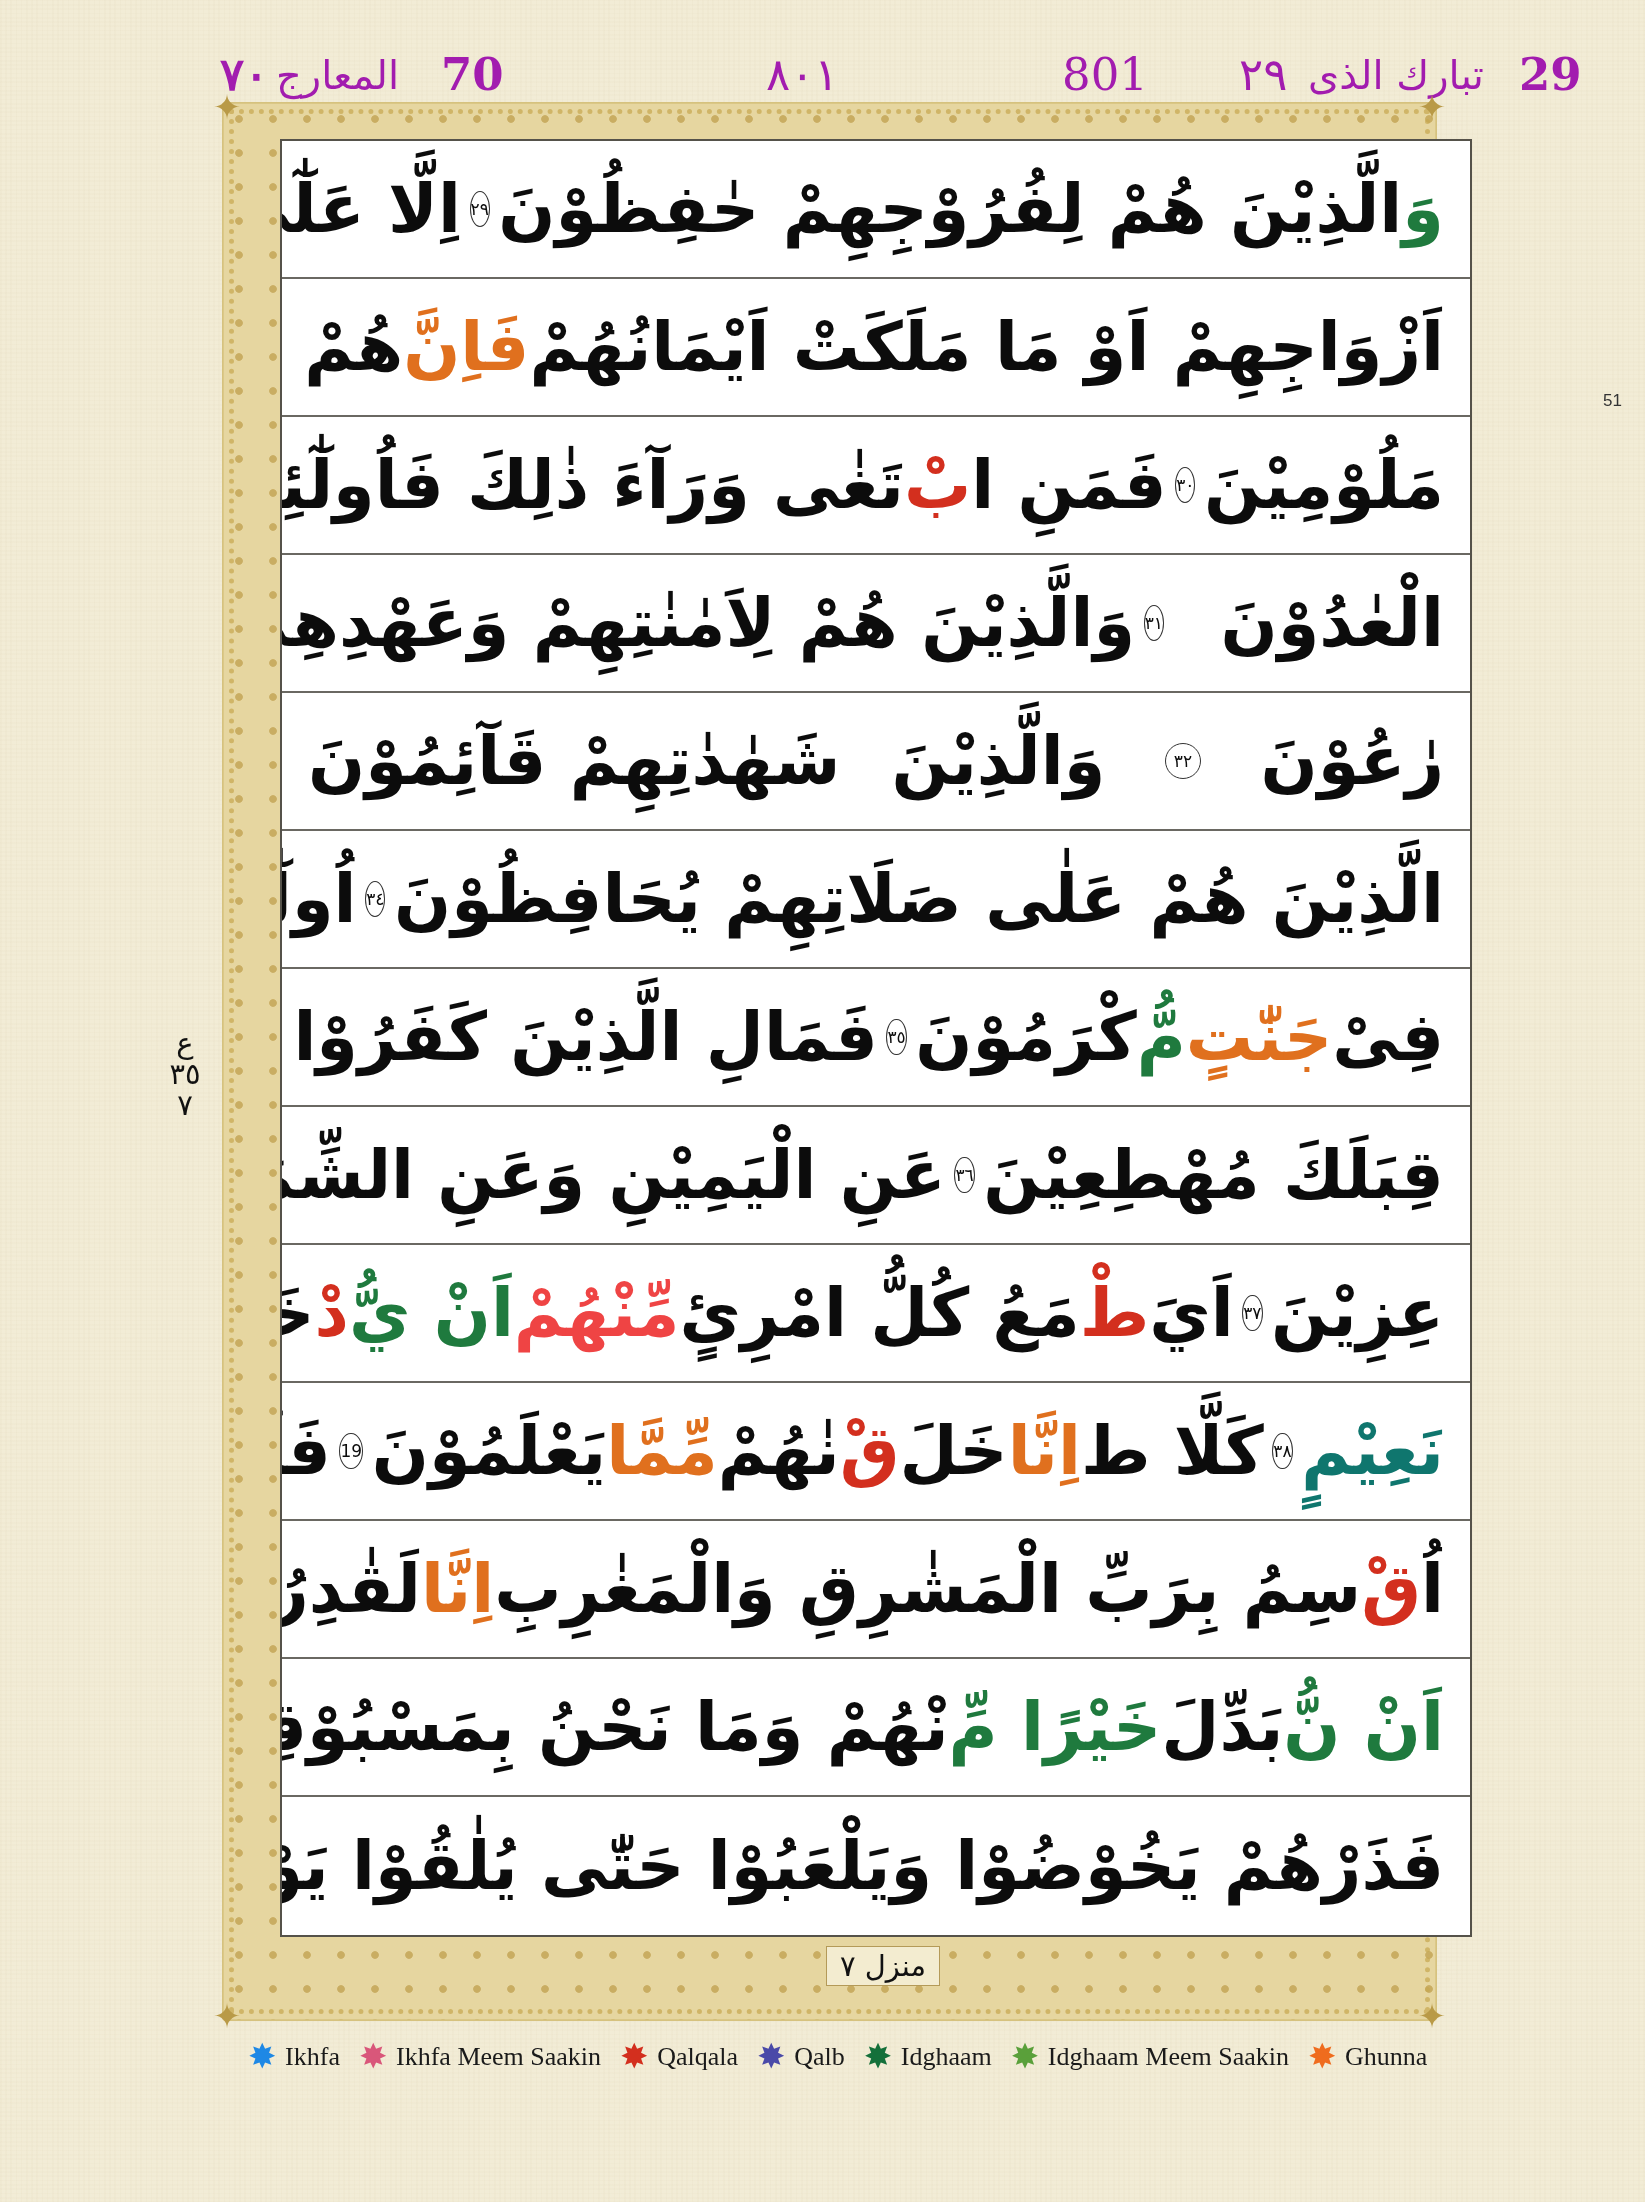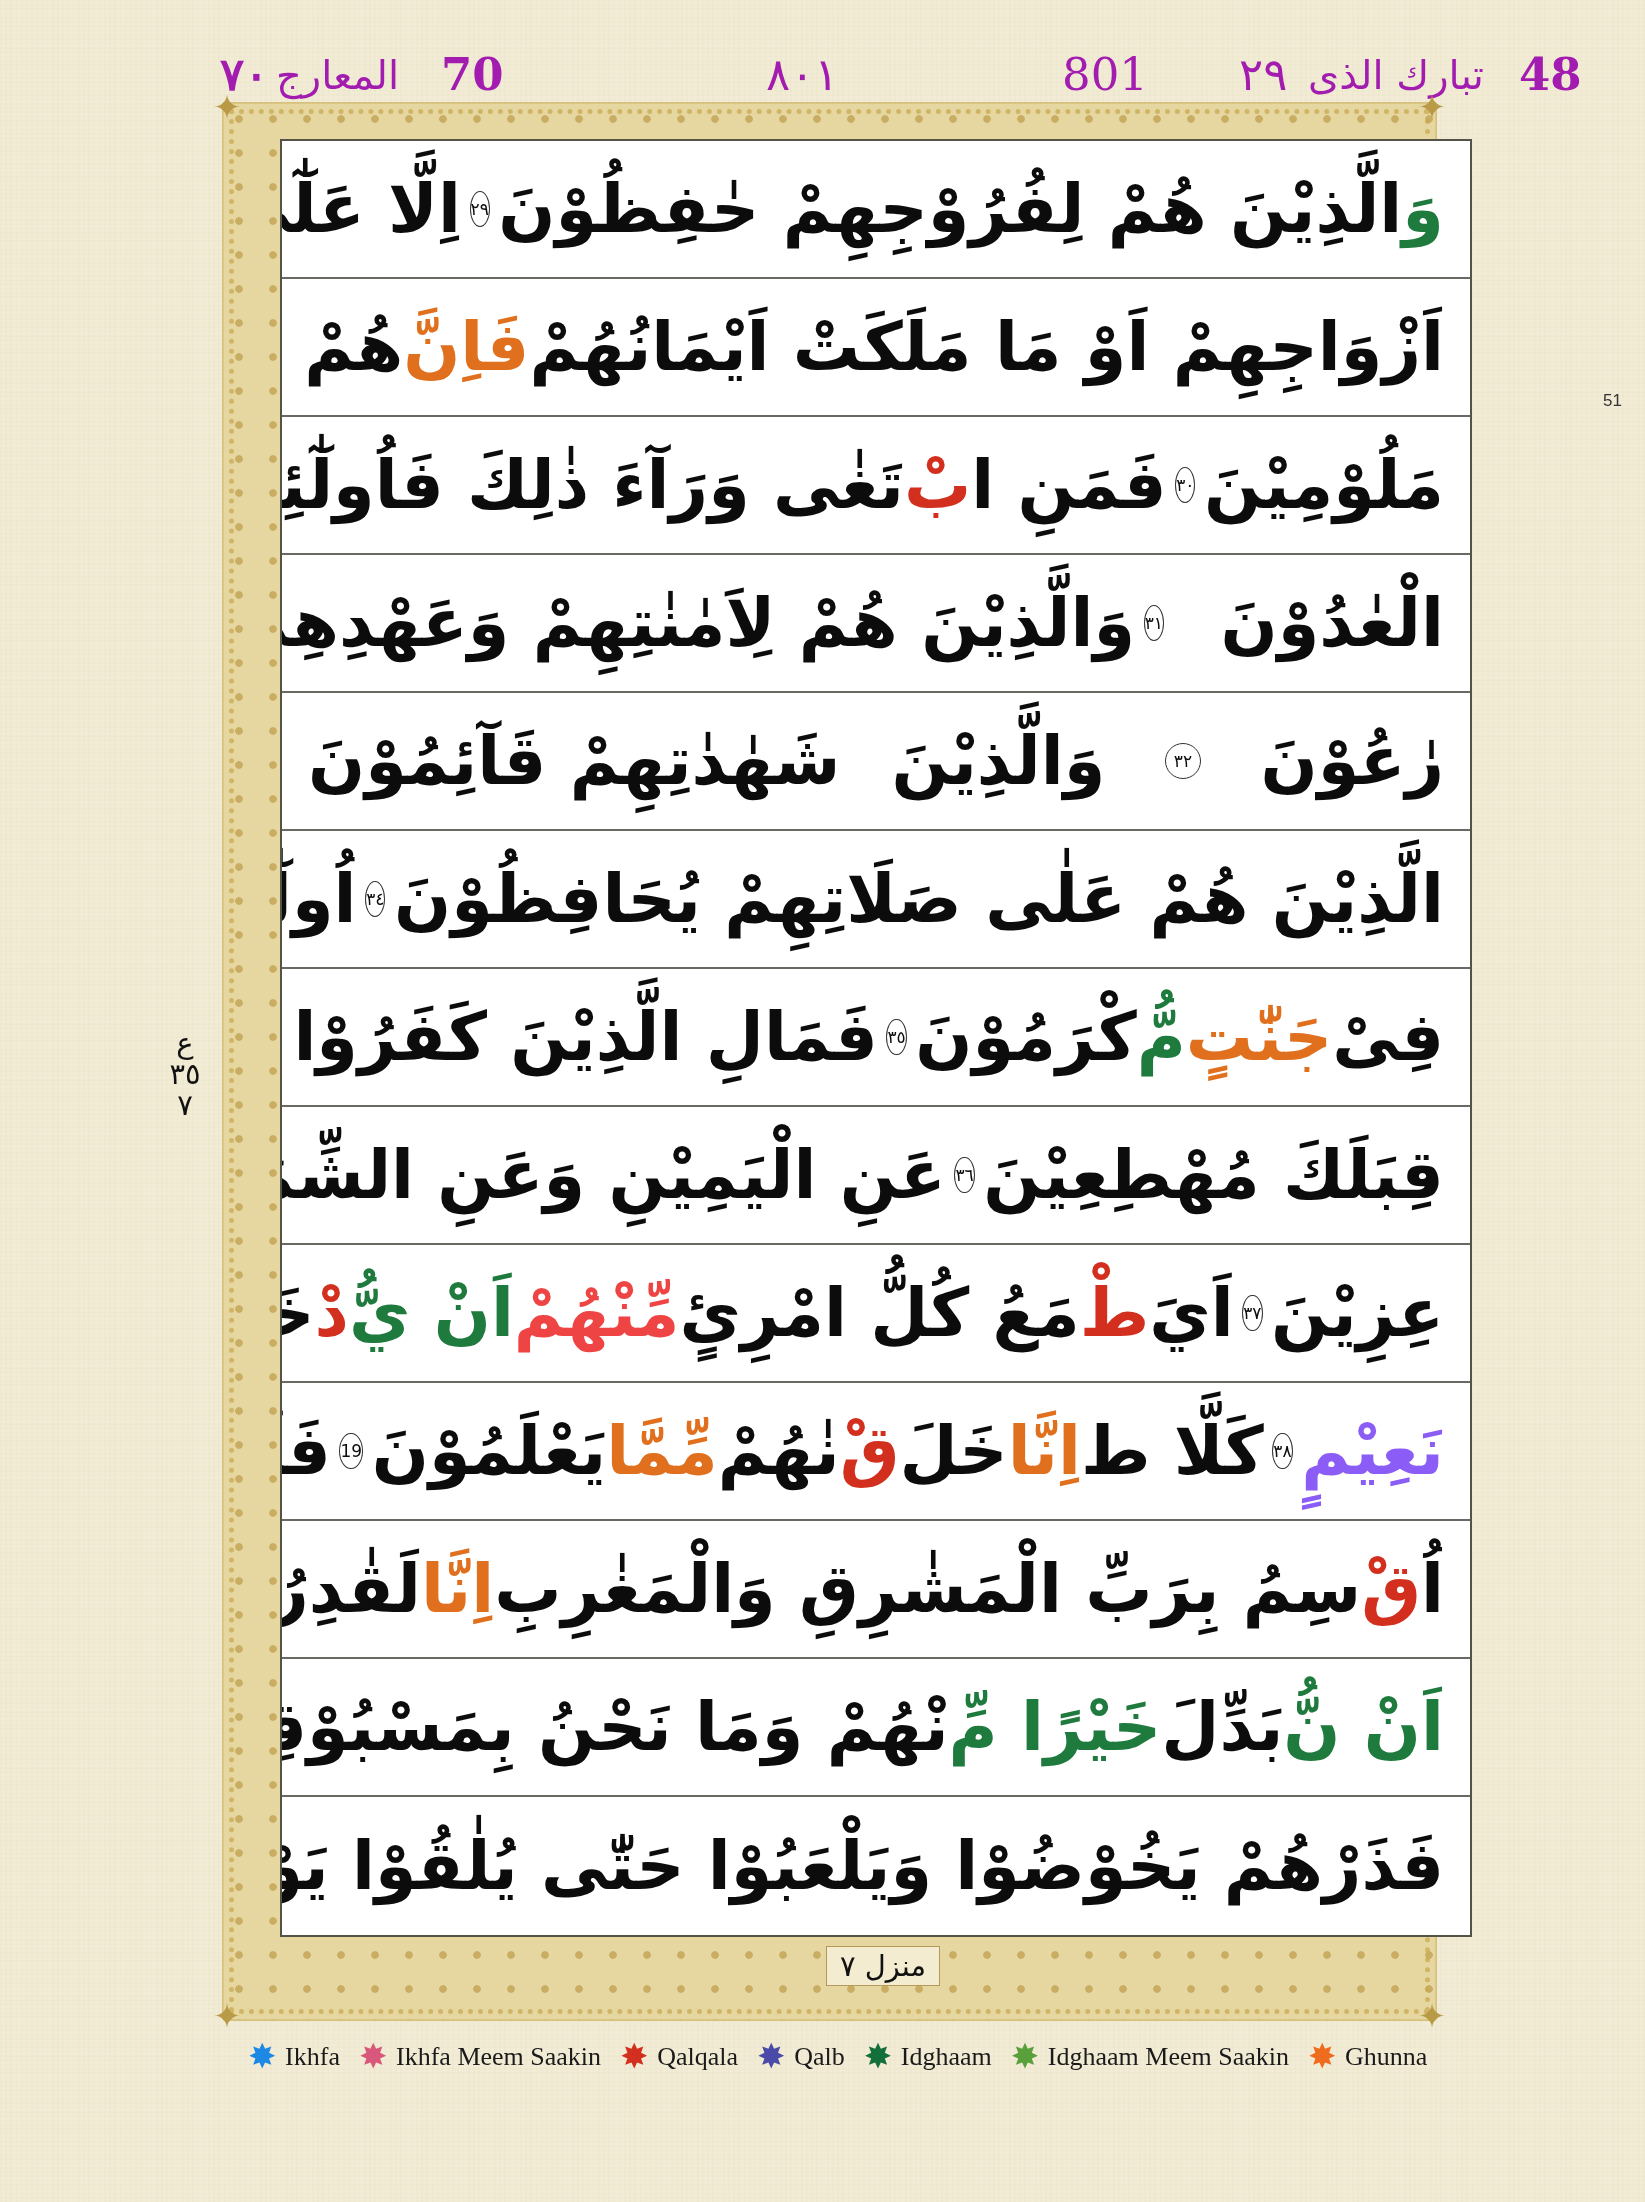--- a/index.html
+++ b/index.html
@@ -64,21 +64,21 @@
 <body>
 
 <div class="header">
   <span class="hdr" style="left:220px">٧٠</span>
   <span class="hdr ar" style="left:276px">المعارج</span>
   <span class="hdr" style="left:441px">70</span>
   <span class="hdr" style="left:766px; font-weight:normal">٨٠١</span>
   <span class="hdr" style="left:1062px; font-weight:normal">801</span>
   <span class="hdr" style="left:1239px; font-weight:normal">٢٩</span>
   <span class="hdr ar" style="left:1308px">تبارك الذى</span>
-  <span class="hdr" style="left:1519px">48</span>
+  <span class="hdr" style="left:1519px">29</span>
 </div>
 
 <div class="frame">
   <span class="corner" style="left:-12px; top:-12px">✦</span>
   <span class="corner" style="right:-12px; top:-12px">✦</span>
   <span class="corner" style="left:-12px; bottom:-12px">✦</span>
   <span class="corner" style="right:-12px; bottom:-12px">✦</span>
 </div>
 
 <div class="side-left">ع ٣٥ ٧</div>
@@ -137,21 +137,21 @@
       <span class="ayah">٣٧</span>
       <span class="seg" style="color: rgb(12, 12, 12);"> اَيَ</span>
       <span class="seg" style="color: rgb(211, 47, 30);">طْ</span>
       <span class="seg" style="color: rgb(12, 12, 12);">مَعُ كُلُّ امْرِئٍ </span>
       <span class="seg" style="color: #ef4444;">مِّنْهُمْ</span>
       <span class="seg" style="color: rgb(31, 122, 62);"> اَنْ يُّ</span>
       <span class="seg" style="color: rgb(211, 47, 30);">دْ</span>
       <span class="seg" style="color: rgb(12, 12, 12);">خَلَ </span>
     </div>
     <div class="line">
-      <span class="seg" style="color: #8b5cf6;">نَعِيْمٍ </span>
+      <span class="seg" style="color: #0f766e;">نَعِيْمٍ </span>
       <span class="ayah">٣٨</span>
       <span class="seg" style="color: rgb(12, 12, 12);"> كَلَّا ط </span>
       <span class="seg" style="color: rgb(224, 112, 30);">اِنَّا</span>
       <span class="seg" style="color: rgb(12, 12, 12);"> خَلَ</span>
       <span class="seg" style="color: rgb(211, 47, 30);">قْ</span>
       <span class="seg" style="color: rgb(12, 12, 12);">نٰهُمْ </span>
       <span class="seg" style="color: rgb(224, 112, 30);">مِّمَّا</span>
       <span class="seg" style="color: rgb(12, 12, 12);"> يَعْلَمُوْنَ </span>
       <span class="ayah">19</span>
       <span class="seg" style="color: rgb(12, 12, 12);"> فَلَآ</span>

